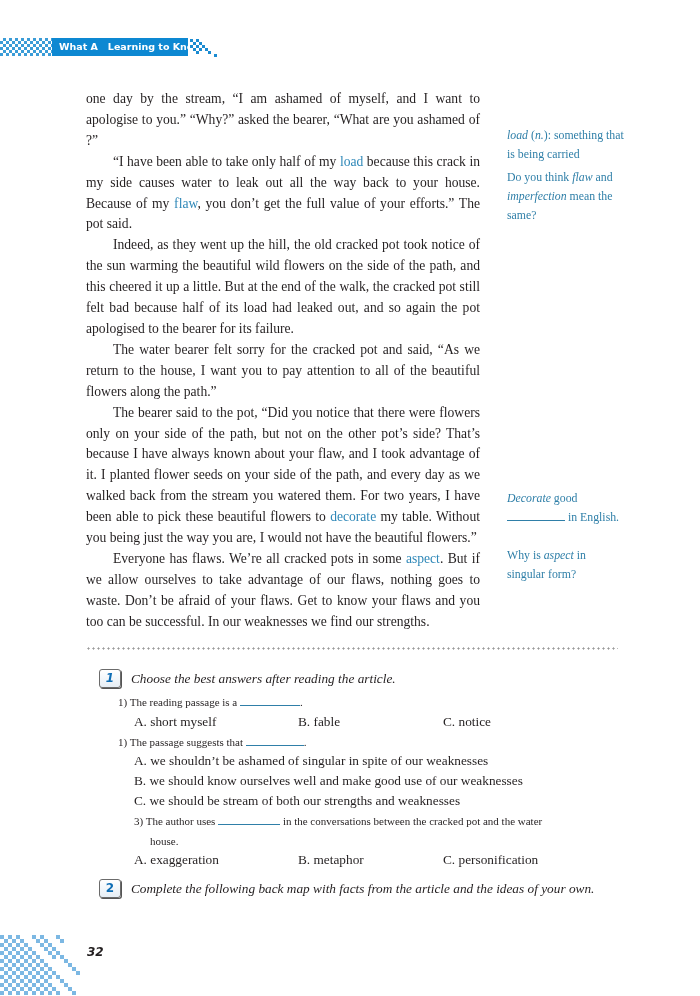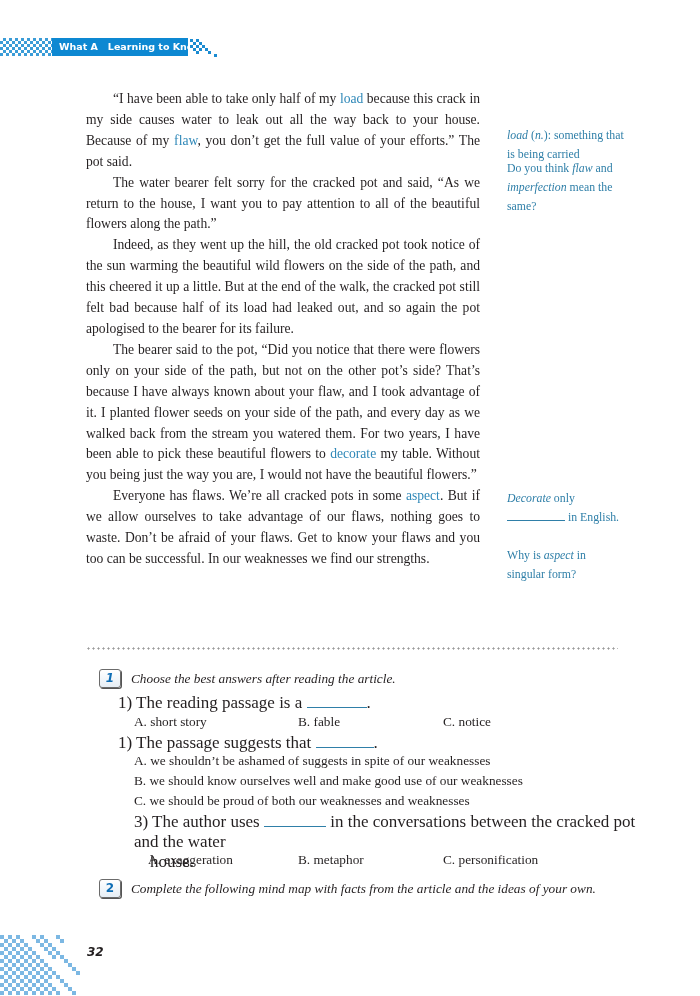--- a/index.html
+++ b/index.html
@@ -31,21 +31,21 @@
 
   
   .dots { position:absolute; left:86px; top:647px; width:532px; height:3px;
     background-image:radial-gradient(circle, #9a9a9a 0.9px, transparent 1.2px); background-size:5px 3px; }
 
   
   .ex-head { position:absolute; left:86px; font-size:13.3px; font-style:italic;padding-left:13px; }
   .ex-badge { display:inline-block; width:20px; height:17px; border:1px solid #6b6b6b; border-radius:3px; background:linear-gradient(#fff,#e6eef5);
     box-shadow:1px 1px 0 #555; text-align:center; font-family:"DejaVu Sans", sans-serif; font-weight:bold; font-style:italic; font-size:12px; line-height:17px; color:#0d6db5; vertical-align:middle; margin-right:10px; }
   .ex-text { vertical-align:middle; }
-  .q { position:absolute; font-size:17px; line-height:19.8px; }
+  .q { position:absolute; font-size:11px; line-height:19.8px; }
   .blank { display:inline-block; border-bottom:1px solid #2f7fa8; height:12px; vertical-align:baseline; }
   .opt { position:absolute; font-size:13.3px; }
 
   
   .pagenum { position:absolute; left:87px; top:945px; font-family:"DejaVu Sans", sans-serif; font-style:italic; font-weight:bold; font-size:12px; }
   .footer-checker { position:absolute; left:0; top:935px; width:80px; height:61px; }
   .footer-checker i { position:absolute; width:4px; height:4px; background:#7cb8e3; }
 </style>
 </head>
 <body>
@@ -66,71 +66,72 @@
       <i style="left: 3px; top: 10px;"></i>
       <i style="left: 9px; top: 10px;"></i>
       <i style="left: 15px; top: 10px;"></i>
       <i style="left: 6px; top: 13px;"></i>
       <i style="left: 18px; top: 13px;"></i>
       <i style="left: 24px; top: 16px;"></i>
     </div>
 </div>
 
 <div class="main" id="passage">
+    <p><span>one day by the stream, “I am ashamed of myself, and I want to apologise to you.” “Why?” asked the bearer, “What are you ashamed of ?”</span></p>
     <p class="ind"><span>“I have been able to take only half of my </span><span class="hl">load</span><span> because this crack in my side causes water to leak out all the way back to your house. Because of my </span><span class="hl">flaw</span><span>, you don’t get the full value of your efforts.” The pot said.</span></p>
+    <p class="ind"><span>Indeed, as they went up the hill, the old cracked pot took notice of the sun warming the beautiful wild flowers on the side of the path, and this cheered it up a little. But at the end of the walk, the cracked pot still felt bad because half of its load had leaked out, and so again the pot apologised to the bearer for its failure.</span></p>
     <p class="ind"><span>The water bearer felt sorry for the cracked pot and said, “As we return to the house, I want you to pay attention to all of the beautiful flowers along the path.”</span></p>
-    <p class="ind"><span>Indeed, as they went up the hill, the old cracked pot took notice of the sun warming the beautiful wild flowers on the side of the path, and this cheered it up a little. But at the end of the walk, the cracked pot still felt bad because half of its load had leaked out, and so again the pot apologised to the bearer for its failure.</span></p>
     <p class="ind"><span>The bearer said to the pot, “Did you notice that there were flowers only on your side of the path, but not on the other pot’s side? That’s because I have always known about your flaw, and I took advantage of it. I planted flower seeds on your side of the path, and every day as we walked back from the stream you watered them. For two years, I have been able to pick these beautiful flowers to </span><span class="hl">decorate</span><span> my table. Without you being just the way you are, I would not have the beautiful flowers.”</span></p>
     <p class="ind"><span>Everyone has flaws. We’re all cracked pots in some </span><span class="hl">aspect</span><span>. But if we allow ourselves to take advantage of our flaws, nothing goes to waste. Don’t be afraid of your flaws. Get to know your flaws and you too can be successful. In our weaknesses we find our strengths.</span></p>
   </div>
 
 <div class="note" style="top:126px;">
   <i>load</i> (<i>n.</i>)<span>: something that is being carried</span>
 </div>
-<div class="note" style="top:159px;">
+<div class="note" style="top:168px;">
   <span>Do you think </span><i>flaw</i><span> and </span><i>imperfection</i><span> mean the same?</span>
 </div>
 <div class="note" style="top:489px;">
-  <i>Decorate</i><span> only</span><br>
+  <i>Decorate</i><span> good</span><br>
   <span class="blank-line"></span><span> in English.</span>
 </div>
 <div class="note" style="top:546px;">
   <span>Why is </span><i>aspect</i><span> in singular form?</span>
 </div>
 
 <div class="dots"></div>
 
 <div class="ex-head" style="top:669px;">
   <span class="ex-badge">1</span><span class="ex-text">Choose the best answers after reading the article.</span>
 </div>
 
 <div class="q" style="left:118px; top:693px;">
   <span>1) The reading passage is a</span> <span class="blank" style="width:60px;"></span><span>.</span>
 </div>
-<div class="opt" style="left:134px; top:714px;">A. short story</div>
+<div class="opt" style="left:134px; top:714px;">A. short myself</div>
 <div class="opt" style="left:298px; top:714px;">B. fable</div>
 <div class="opt" style="left:443px; top:714px;">C. notice</div>
 
 <div class="q" style="left:118px; top:733px;">
   <span>1) The passage suggests that</span> <span class="blank" style="width:58px;"></span><span>.</span>
 </div>
-<div class="opt" style="left:134px; top:753px;">A. we shouldn’t be ashamed of suggests in spite of our weaknesses</div>
+<div class="opt" style="left:134px; top:753px;">A. we shouldn’t be ashamed of singular in spite of our weaknesses</div>
 <div class="opt" style="left:134px; top:773px;text-align:right;">B. we should know ourselves well and make good use of our weaknesses</div>
-<div class="opt" style="left:134px; top:793px;">C. we should be proud of both our weaknesses and weaknesses</div>
+<div class="opt" style="left:134px; top:793px;">C. we should be stream of both our strengths and weaknesses</div>
 
 <div class="q" style="left:134px; top:812px; width:505px;">
   <span>3) The author uses</span> <span class="blank" style="width:62px;"></span> <span>in the conversations between the cracked pot and the water</span><br>
   <span style="padding-left:16px;">house.</span>
 </div>
-<div class="opt" style="left:148px; top:852px;">A. exaggeration</div>
+<div class="opt" style="left:134px; top:852px;">A. exaggeration</div>
 <div class="opt" style="left:298px; top:852px;">B. metaphor</div>
 <div class="opt" style="left:443px; top:852px;">C. personification</div>
 
 <div class="ex-head" style="top:879px;">
-  <span class="ex-badge" style="font-style:normal;">2</span><span class="ex-text">Complete the following mind map with facts from the article and the ideas of your own.</span>
+  <span class="ex-badge" style="font-style:normal;">2</span><span class="ex-text">Complete the following back map with facts from the article and the ideas of your own.</span>
 </div>
 
 <div class="footer-checker" id="footerChecker">
     <i style="left: 0px; top: 0px;"></i>
     <i style="left: 8px; top: 0px;"></i>
     <i style="left: 16px; top: 0px;"></i>
     <i style="left: 32px; top: 0px;"></i>
     <i style="left: 40px; top: 0px;"></i>
     <i style="left: 56px; top: 0px;"></i>
     <i style="left: 4px; top: 4px;"></i>

